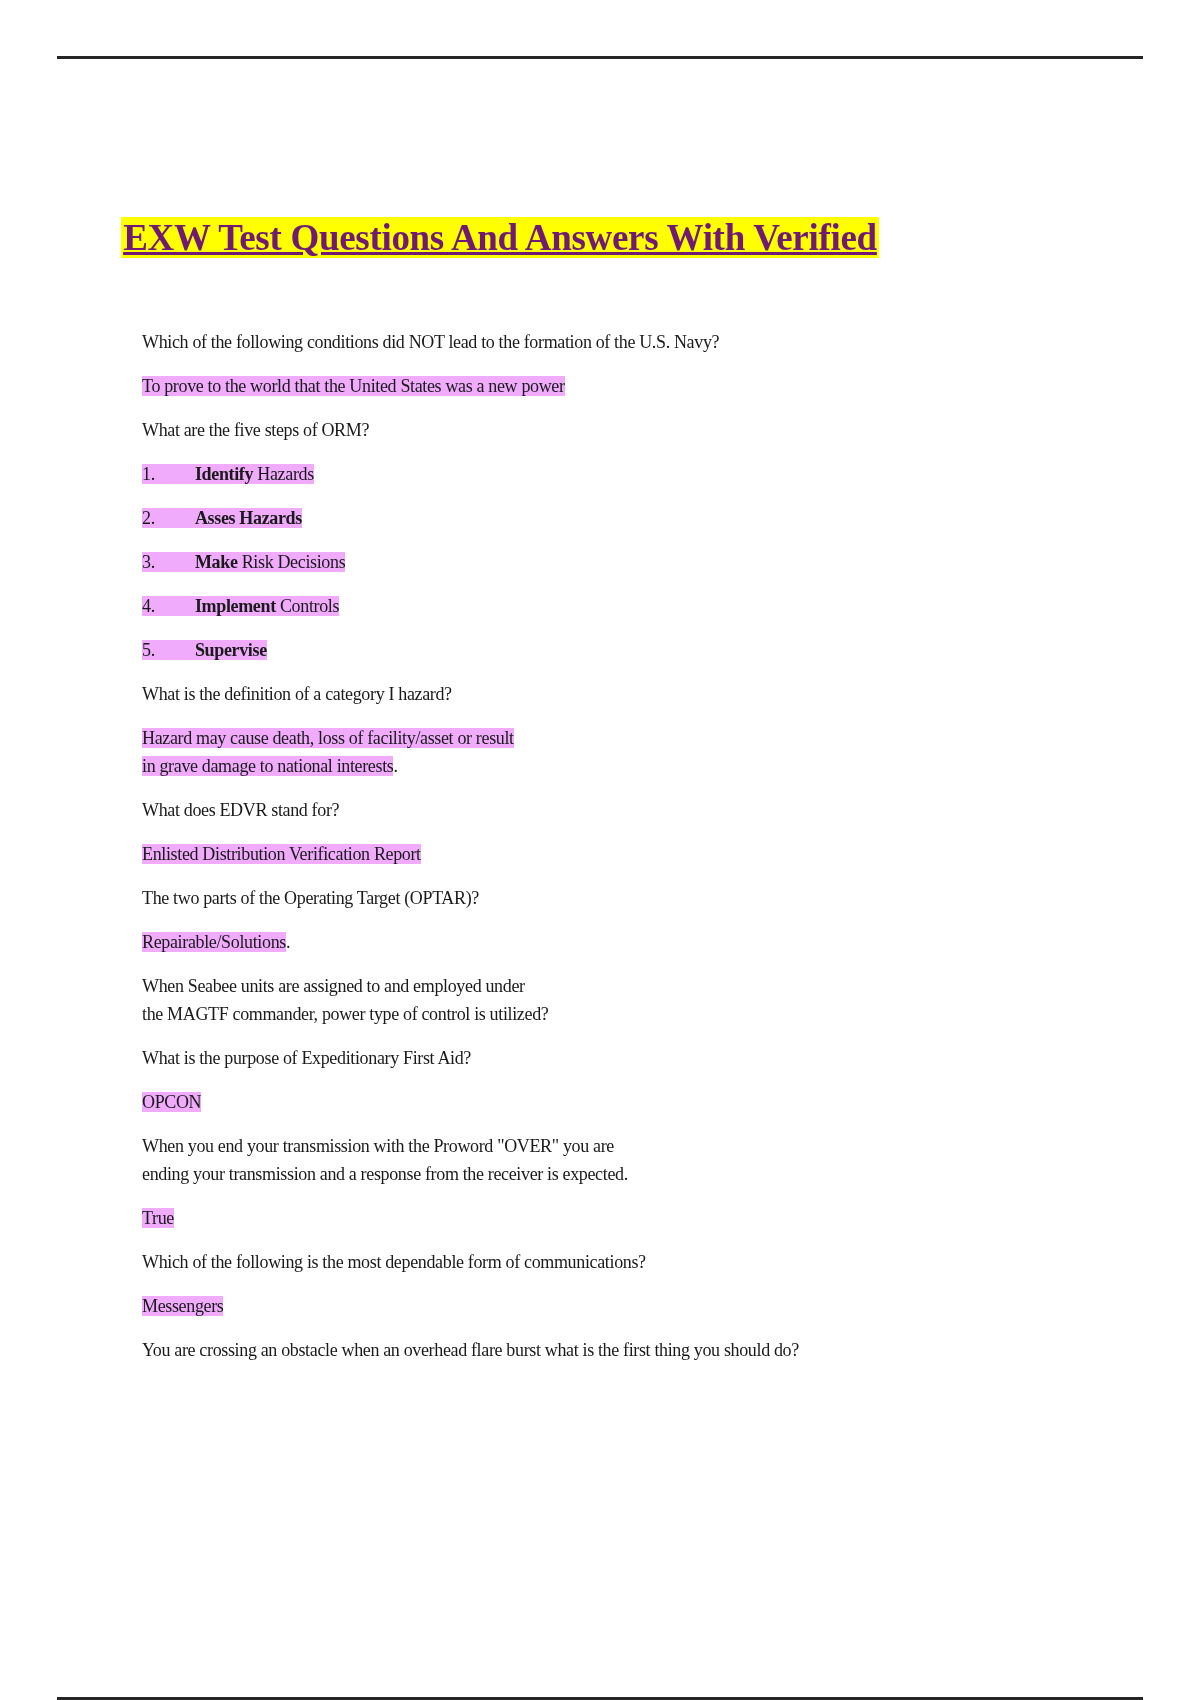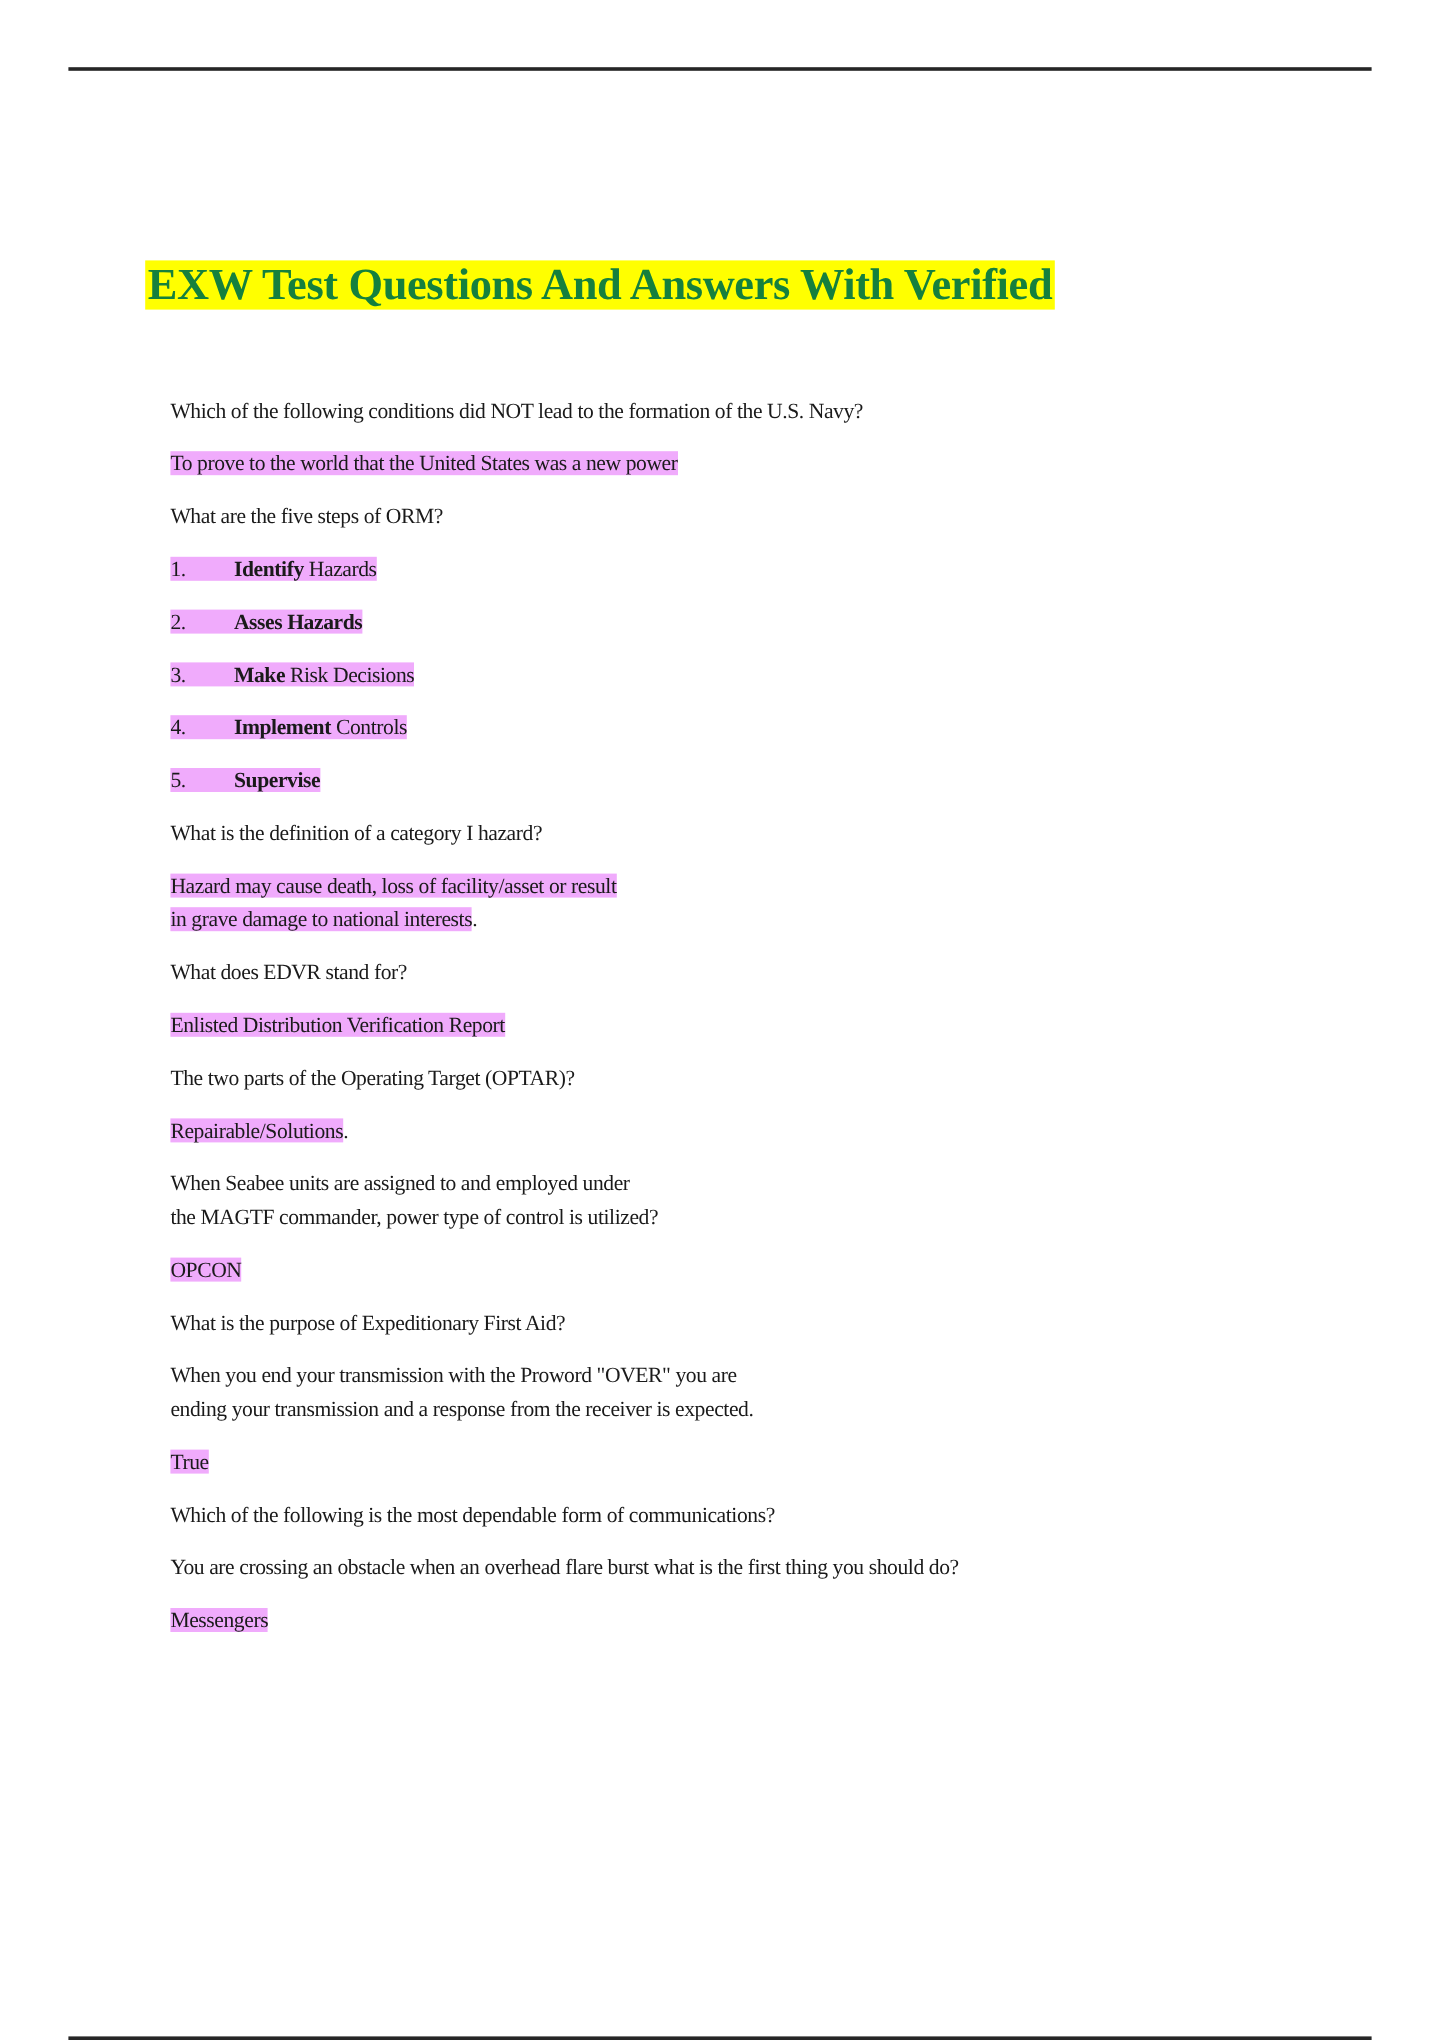--- a/index.html
+++ b/index.html
@@ -3,21 +3,21 @@
 <meta charset="utf-8">
 <style>
   html, body { margin: 0; padding: 0; background: #ffffff; }
   body { width: 1200px; height: 1700px; position: relative; overflow: hidden;
          font-family: "Liberation Serif", "DejaVu Serif", serif; color: #1a1a1a; }
   .rule { position: absolute; left: 57px; width: 1086px; height: 3px; background: #262626; }
   .rule.top { top: 56px; }
   .rule.bottom { top: 1697px; height: 3px; }
 
   .title { position: absolute; top: 214px; left: 0; width: 1000px; text-align: center;
-           font-weight: bold; font-size: 37px; line-height: 47px; color: #15803d; letter-spacing: -0.3px; }
+           font-weight: bold; font-size: 37px; line-height: 47px; color: #701a75; letter-spacing: -0.3px; text-decoration: underline; }
   .title .hl { background: #ffff00; padding: 0 2px; box-decoration-break: clone; -webkit-box-decoration-break: clone; }
 
   .content { position: absolute; left: 142px; top: 328px; width: 960px;
              font-size: 18px; line-height: 28px; letter-spacing: -0.35px; }
   .p { margin: 0 0 16px 0; }
   .hl { background: #f0abfc; box-decoration-break: clone; -webkit-box-decoration-break: clone; }
   .line { display: block; }
   .line > span.hl { display: inline; }
   b { font-weight: bold; margin-left: 36px; }
 </style>
@@ -62,36 +62,36 @@
       <span class="line">The two parts of the Operating Target (OPTAR)?</span>
     </div>
     <div class="p">
       <span class="line"><span class="hl">Repairable/Solutions</span><span>.</span></span>
     </div>
     <div class="p">
       <span class="line">When Seabee units are assigned to and employed under</span>
       <span class="line">the MAGTF commander, power type of control is utilized?</span>
     </div>
     <div class="p">
-      <span class="line"><span class="hl">OPCON</span></span>
+      <span class="line">What is the purpose of Expeditionary First Aid?</span>
     </div>
     <div class="p">
-      <span class="line">What is the purpose of Expeditionary First Aid?</span>
+      <span class="line"><span class="hl">OPCON</span></span>
     </div>
     <div class="p">
       <span class="line">When you end your transmission with the Proword "OVER" you are</span>
       <span class="line">ending your transmission and a response from the receiver is expected.</span>
     </div>
     <div class="p">
       <span class="line"><span class="hl">True</span></span>
     </div>
     <div class="p">
       <span class="line">Which of the following is the most dependable form of communications?</span>
     </div>
     <div class="p">
-      <span class="line">You are crossing an obstacle when an overhead flare burst what is the first thing you should do?</span>
+      <span class="line"><span class="hl">Messengers</span></span>
     </div>
     <div class="p">
-      <span class="line"><span class="hl">Messengers</span></span>
+      <span class="line">You are crossing an obstacle when an overhead flare burst what is the first thing you should do?</span>
     </div>
   </div>
 
 <div class="rule bottom"></div>
 
 </body></html>

